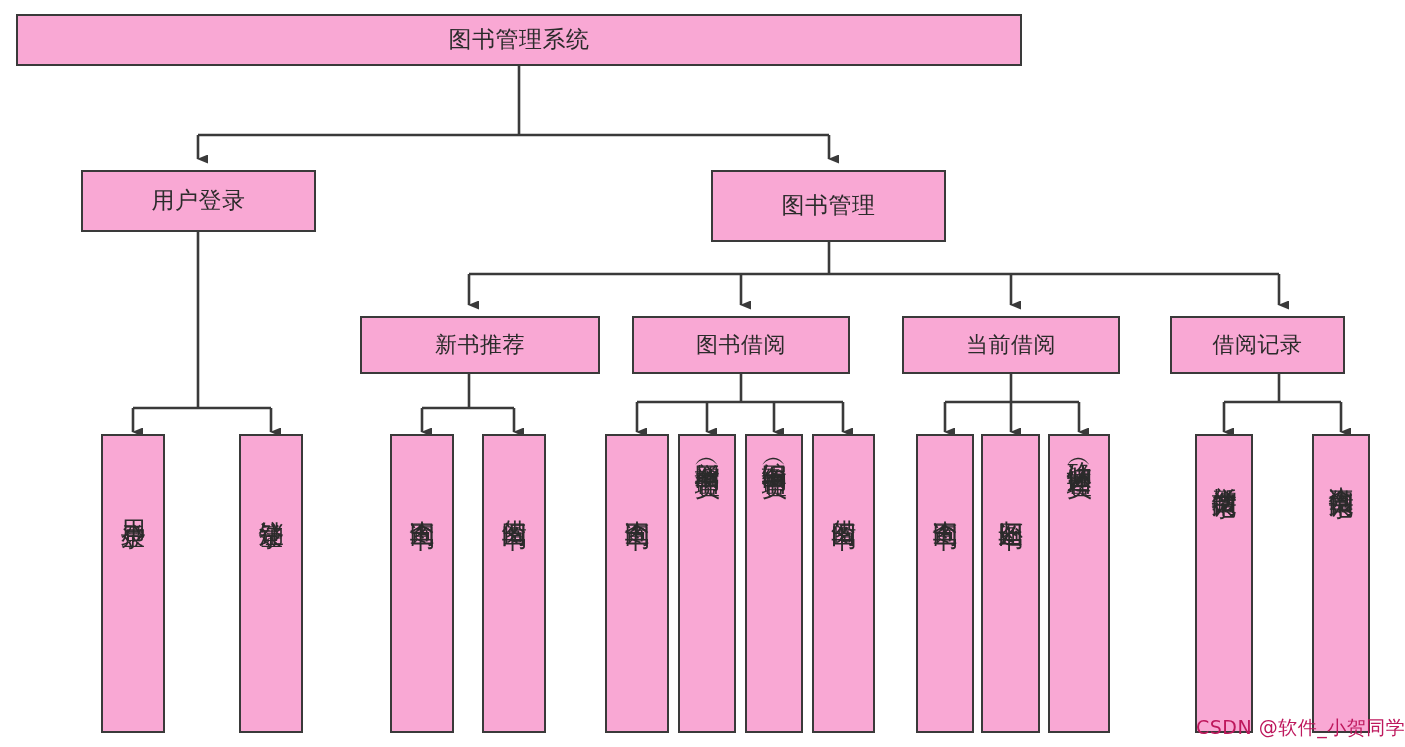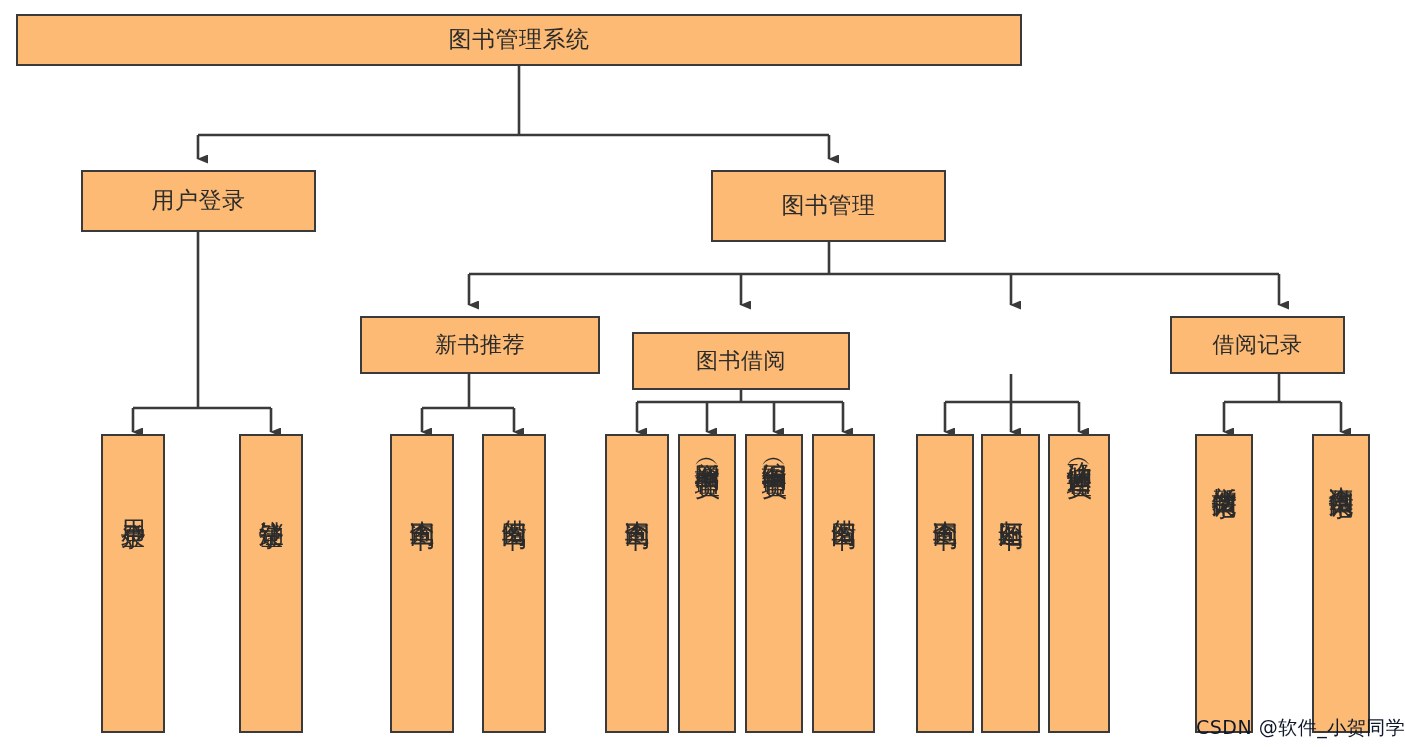--- a/index.html
+++ b/index.html
@@ -22,21 +22,21 @@
     left: 0;
     top: 0;
     width: 1405px;
     height: 747px;
     pointer-events: none;
   }
   .node {
     position: absolute;
     box-sizing: border-box;
     border: 2.5px solid #3a3a3a;
-    background: #fdba74;
+    background: #f9a8d4;
     display: flex;
     align-items: center;
     justify-content: center;
     color: #2b2b2b;
     z-index: 2;
   }
   .node .label {
     display: block;
     text-align: center;
     line-height: 1.18;
@@ -68,21 +68,21 @@
     margin-top: 62px;
   }
   .node.v.top .label {
     margin-top: 4px;
   }
   .node.v.near .label {
     margin-top: 28px;
   }
   .watermark {
     position: absolute;
-    color: #0f172a;
+    color: #be185d;
     font-size: 19px;
     white-space: nowrap;
     z-index: 5;
     letter-spacing: 0.5px;
   }
 </style>
 </head>
 <body>
 
 <div id="canvas">
@@ -144,22 +144,25 @@
   <div class="node h" style="left:81px; top:170px; width:235px; height:62px;">
     <span class="label">用户登录</span>
   </div>
   <div class="node h" style="left:711px; top:170px; width:235px; height:72px;">
     <span class="label">图书管理</span>
   </div>
 
   <div class="node h lvl3" style="left:360px; top:316px; width:240px; height:58px;">
     <span class="label">新书推荐</span>
   </div>
-  <div class="node h lvl3" style="left:632px; top:332px; width:218px; height:58px;">
+  <div class="node h lvl3" style="left:632px; top:316px; width:218px; height:58px;">
     <span class="label">图书借阅</span>
+  </div>
+  <div class="node h lvl3" style="left:902px; top:316px; width:218px; height:58px;">
+    <span class="label">当前借阅</span>
   </div>
   <div class="node h lvl3" style="left:1170px; top:316px; width:175px; height:58px;">
     <span class="label">借阅记录</span>
   </div>
 
   <div class="node v mid" style="left:101px; top:434px; width:64px; height:299px;">
     <span class="label">用户登录</span>
   </div>
   <div class="node v mid" style="left:239px; top:434px; width:64px; height:299px;">
     <span class="label">注销登录</span>

